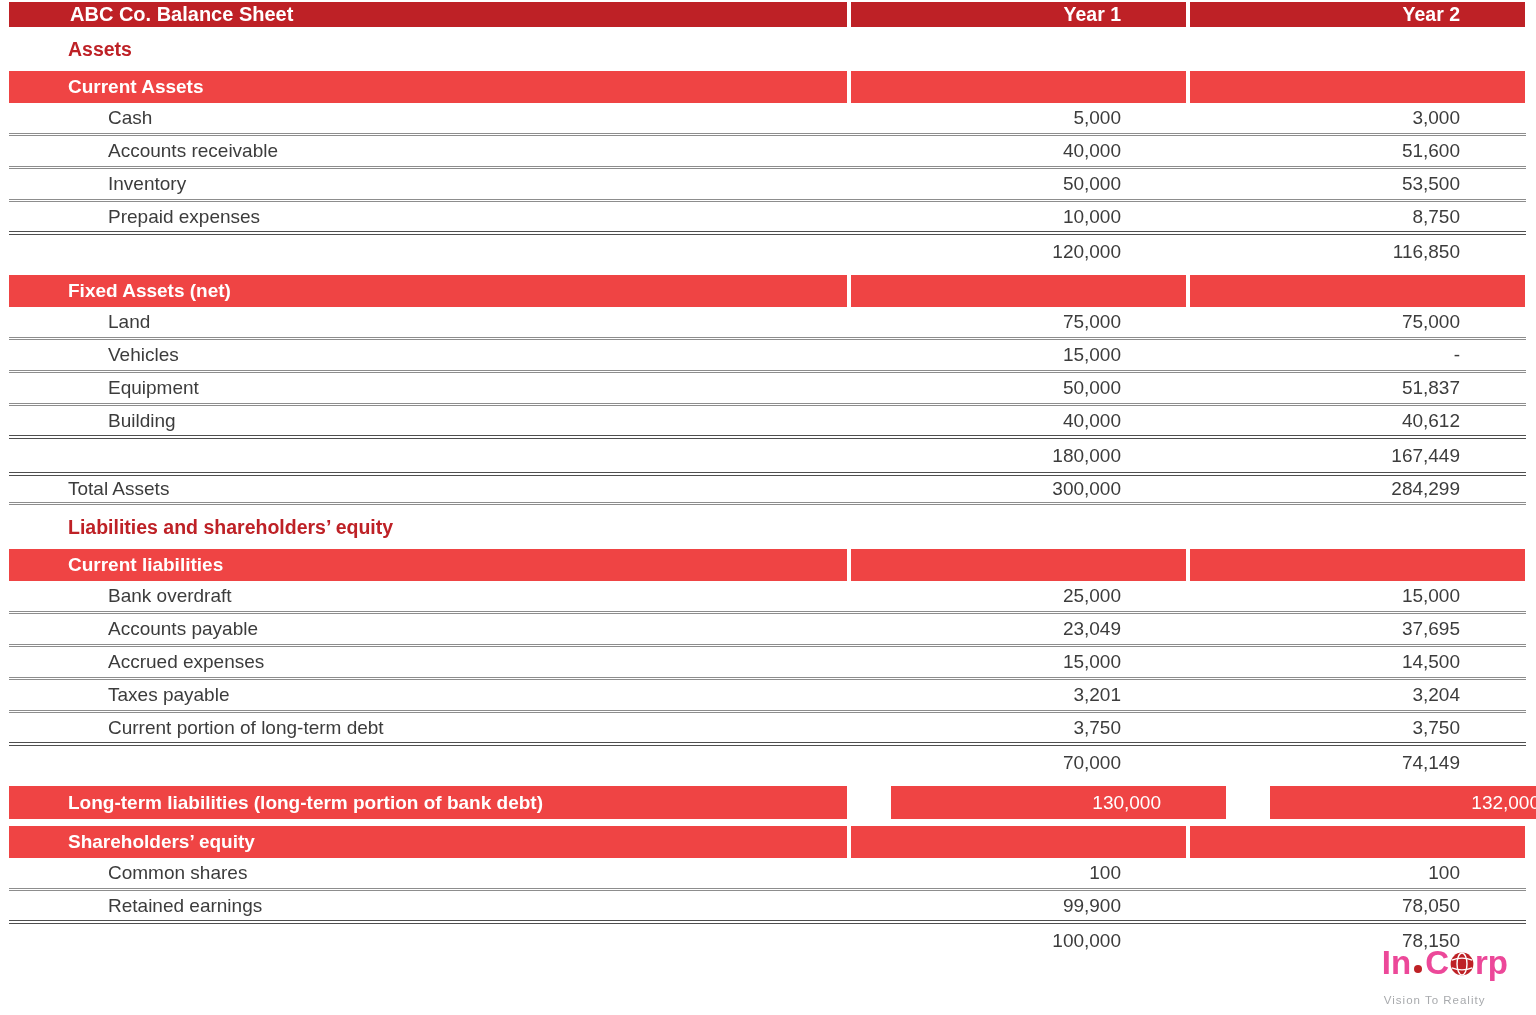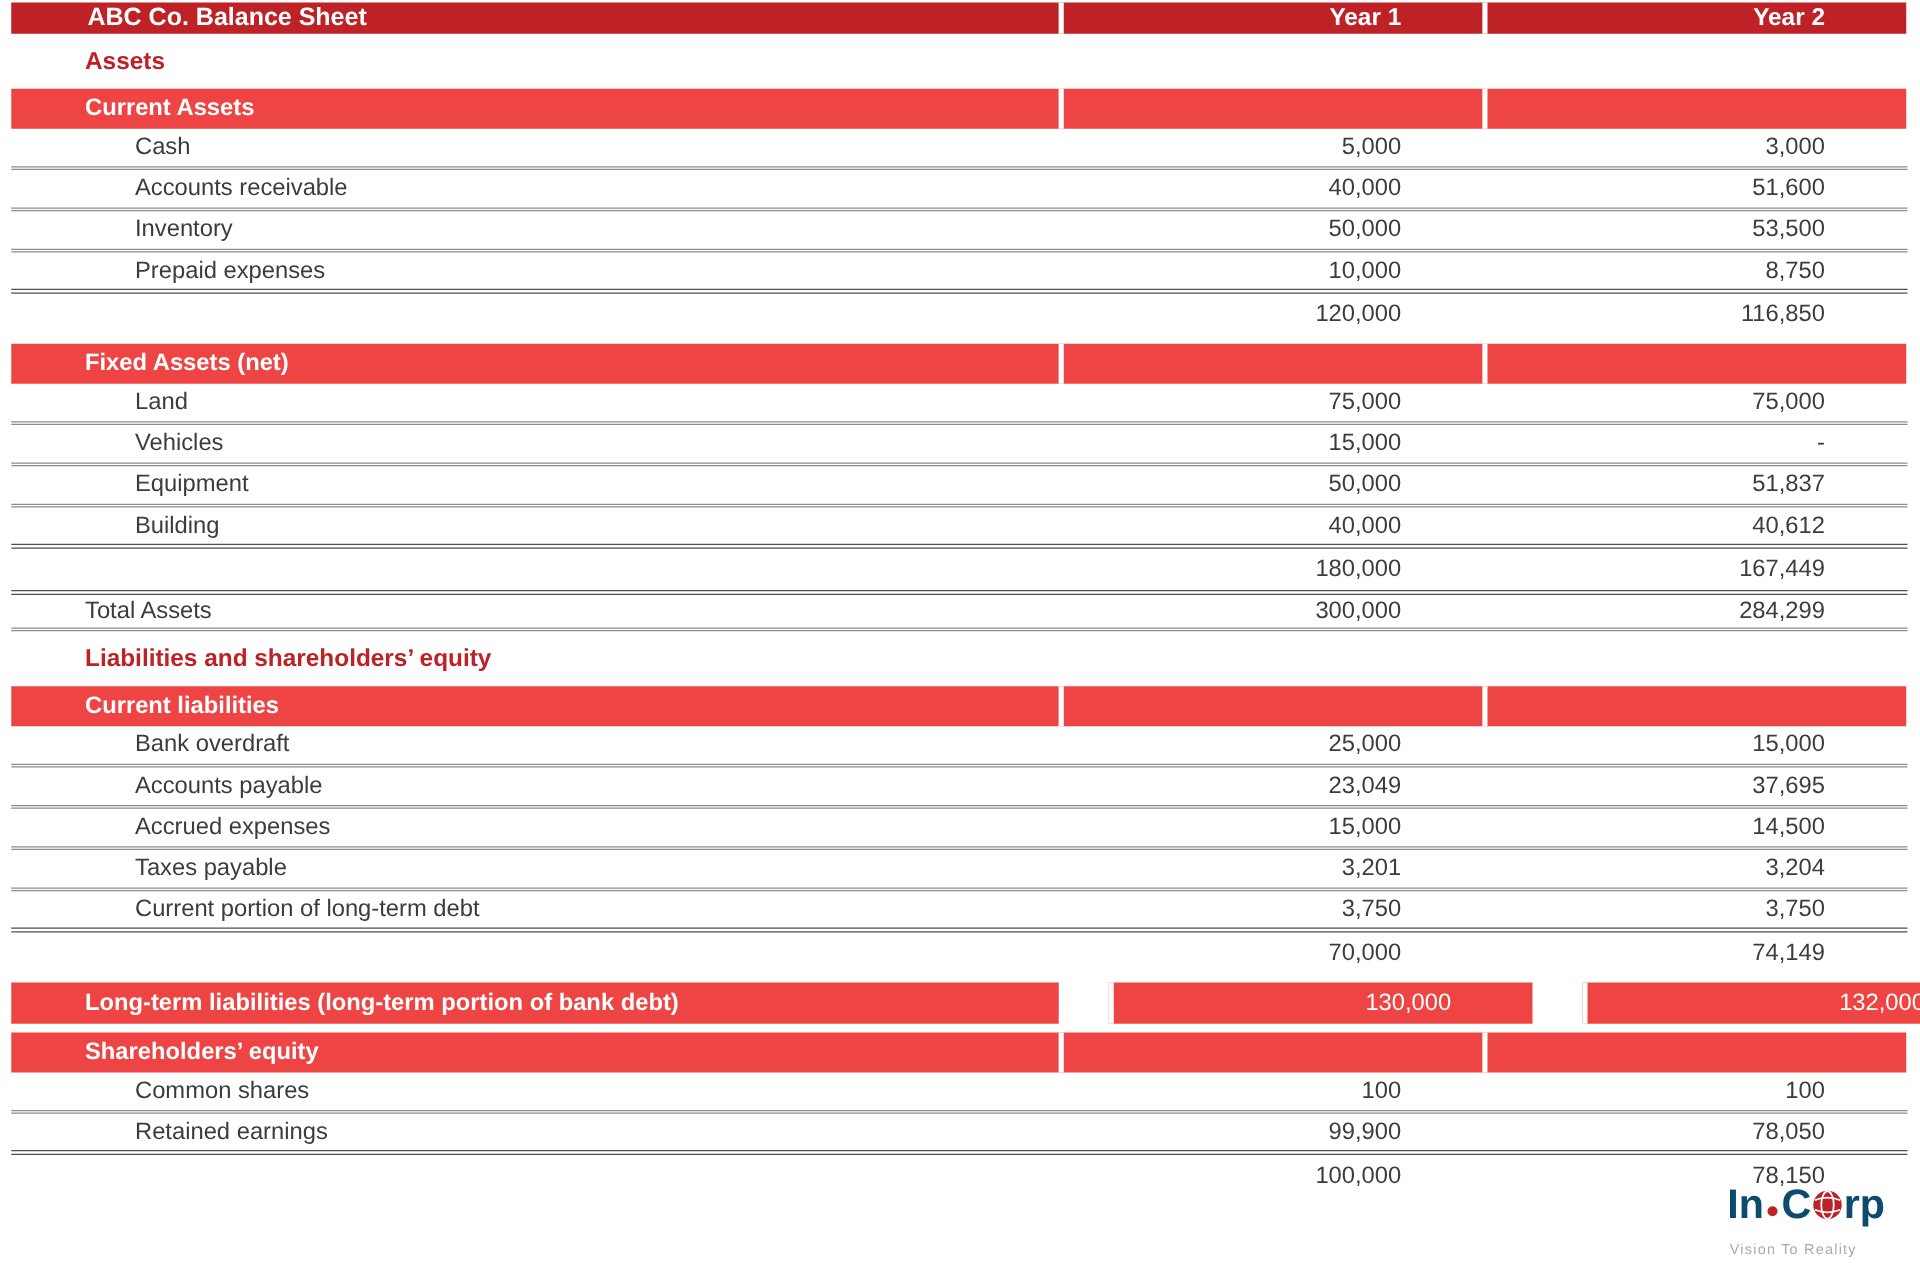--- a/index.html
+++ b/index.html
@@ -41,21 +41,21 @@
   .row-item_end{border-bottom:4px double #4f4f4f;}
   .row-total{border-top:4px double #4f4f4f;border-bottom:3px double #8d8d8d;}
   .row-total .label{padding-left:59px;}
   .row-subtotal,.row-subtotal_end{border:none;}
   .row-subtotal + .row-bar,
   .row-subtotal + .row-barvalues,
   .row-barvalues + .row-bar{margin-top:7px;}
 
   
   .logo{position:absolute;right:28px;bottom:9px;text-align:left;}
-  .logo-word{display:flex;align-items:flex-end;font-size:33px;font-weight:bold;color:#0c4a6e;line-height:0.82;}
+  .logo-word{display:flex;align-items:flex-end;font-size:33px;font-weight:bold;color:#ec4899;line-height:0.82;}
   .logo-dot{width:8px;height:8px;border-radius:50%;background:#BE2126;display:inline-block;margin:0 3px 3px 3px;}
   .globe{margin:0 1px 0 1px;display:block;}
   .logo-tagline{font-size:11.5px;color:#A8AAAD;letter-spacing:1px;margin-top:18px;padding-left:2px;}
 </style>
 </head>
 <body>
 
 <div class="sheet">
   <div class="row row-title">
     <div class="cell label">ABC Co. Balance Sheet</div>

